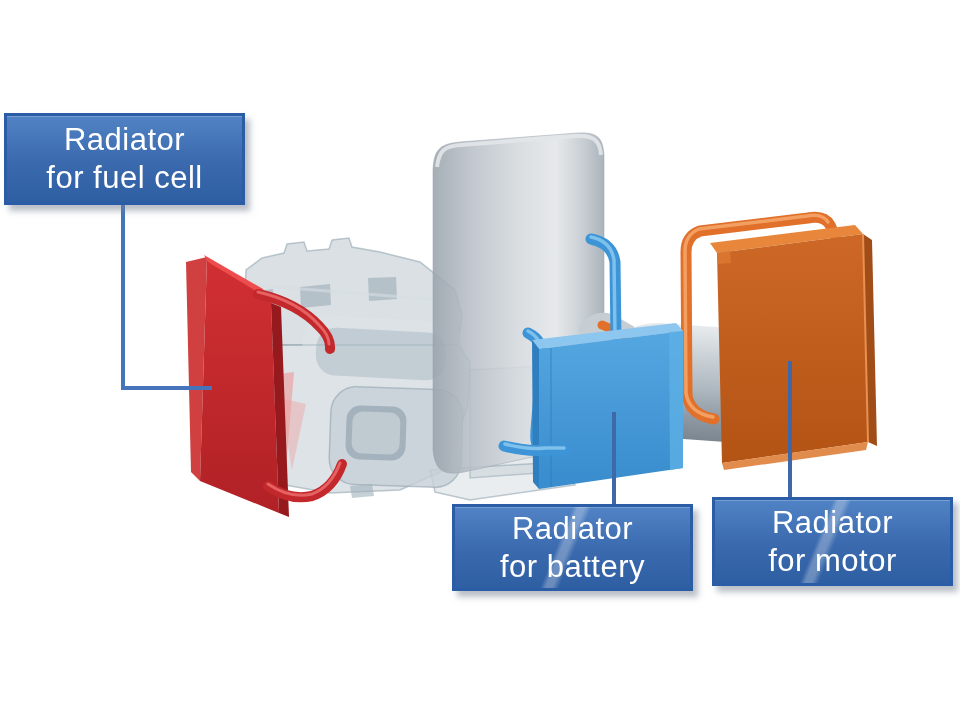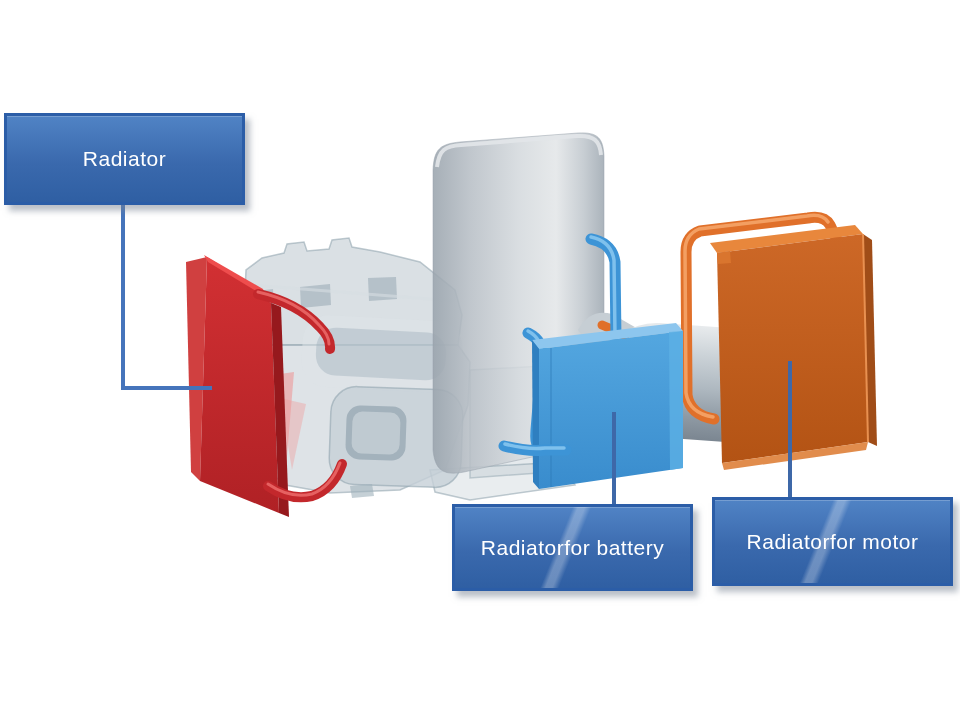--- a/index.html
+++ b/index.html
@@ -4,27 +4,27 @@
 <style>
   html,body{margin:0;padding:0;}
   body{
     width:960px;height:720px;position:relative;overflow:hidden;
     background:#ffffff;
     font-family:"Liberation Sans","DejaVu Sans",sans-serif;
   }
   #scene{position:absolute;left:0;top:0;}
   .callout{
     position:absolute;
-    display:flex;flex-direction:row;align-items:center;justify-content:center;
+    display:flex;flex-direction:column;align-items:center;justify-content:center;
     text-align:center;
     color:var(--callout_text,#ffffff);
     background:linear-gradient(180deg,var(--callout_top,#5083c5) 0%, #3a69ad 55%, var(--callout_bottom,#2f5fa3) 100%);
     border:3px solid var(--callout_border,#2b5da7);
     box-shadow:5px 6px 6px rgba(118,130,145,.5), inset 0 1px 0 rgba(255,255,255,.22);
-    font-size:21px;line-height:38px;letter-spacing:.5px;
+    font-size:31px;line-height:38px;letter-spacing:.5px;
     box-sizing:border-box;
   }
   .callout.streak::after{
     content:"";position:absolute;inset:0;pointer-events:none;
     background:linear-gradient(112deg,transparent 44%,rgba(255,255,255,.28) 46%,rgba(255,255,255,.28) 48.5%,transparent 51%);
   }
   .callout .line{display:block;white-space:nowrap;}
   #callout-fuel-cell{left:4px;top:113px;width:241px;height:92px;}
   #callout-battery{left:452px;top:504px;width:241px;height:87px;}
   #callout-motor{left:712px;top:497px;width:241px;height:89px;}
@@ -146,20 +146,21 @@
 
   <g fill="none" stroke="#4574bb" stroke-width="4">
     <path d="M 123,205 L 123,388 L 212,388"></path>
     <path stroke="#3e68a8" d="M 614,412 L 614,506"></path>
     <path stroke="#3e68a8" d="M 790,361 L 790,499"></path>
   </g>
 </svg>
 
 <div class="callout" id="callout-fuel-cell">
   <span class="line">Radiator</span>
+  <span class="line">for fuel cell</span>
 </div>
 <div class="callout streak" id="callout-battery">
   <span class="line">Radiator</span>
   <span class="line">for battery</span>
 </div>
 <div class="callout streak" id="callout-motor">
   <span class="line">Radiator</span>
   <span class="line">for motor</span>
 </div>
 

